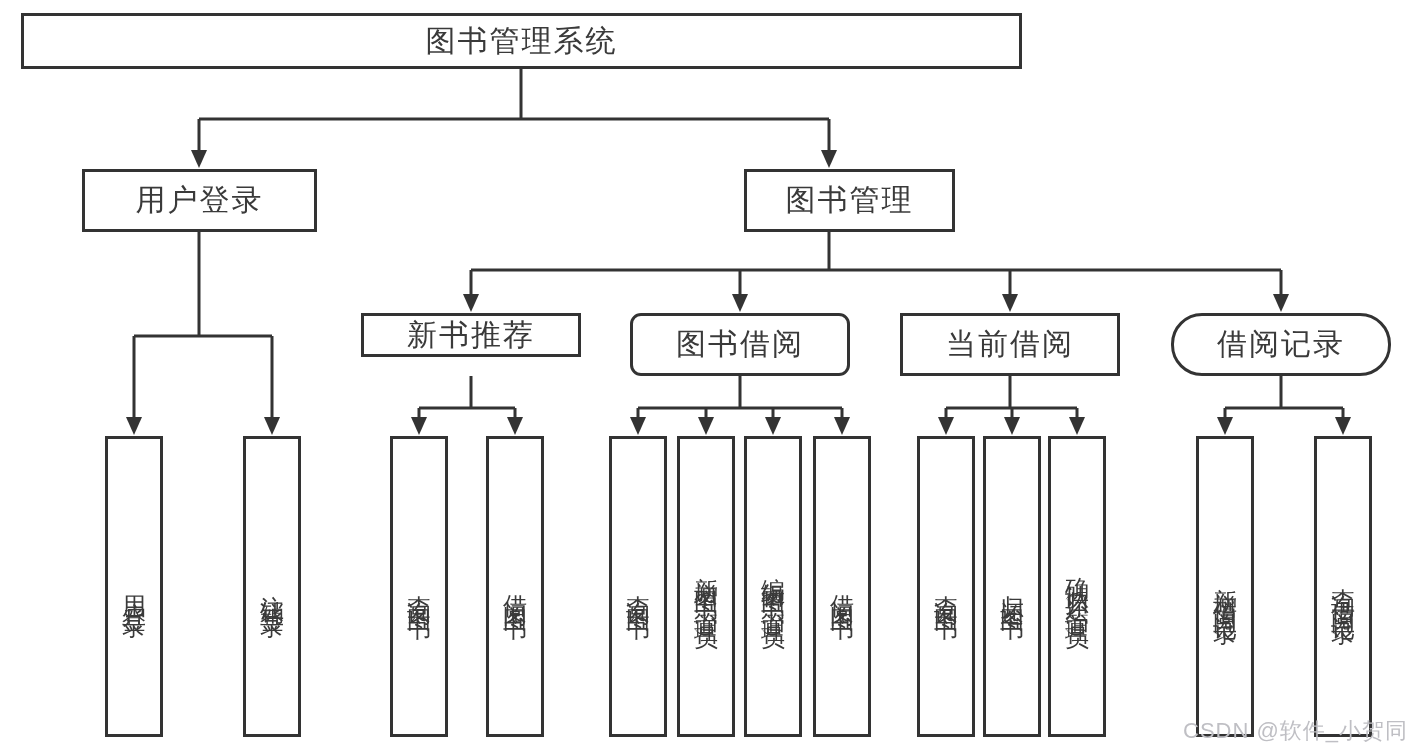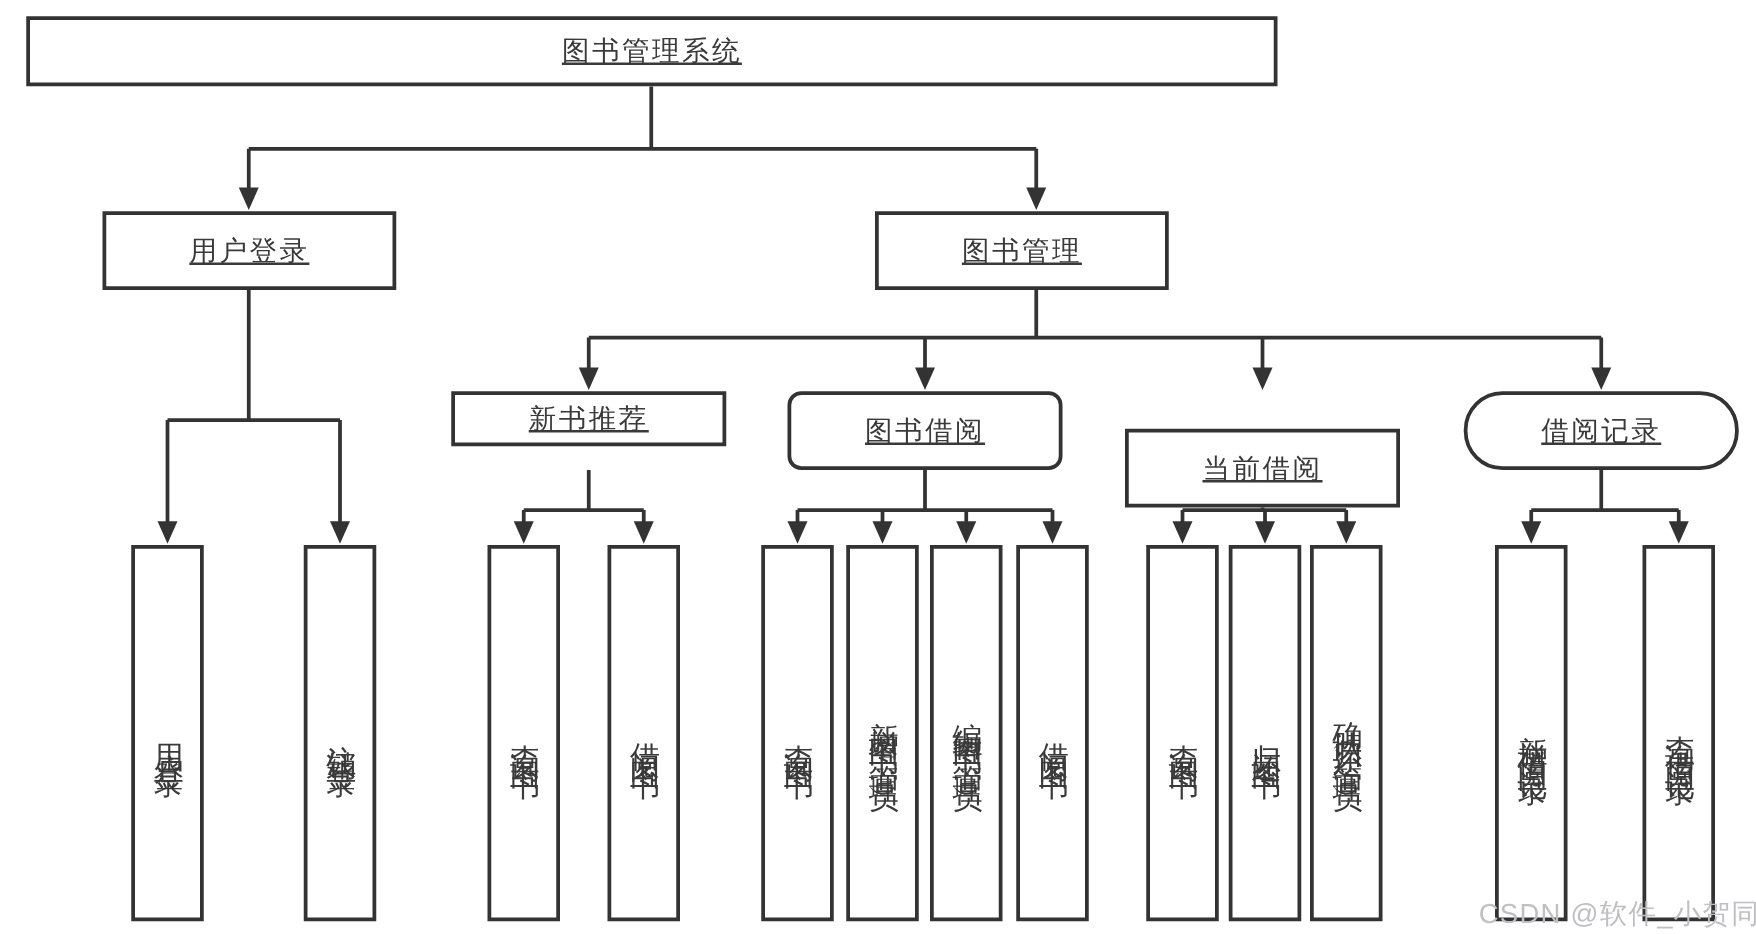--- a/index.html
+++ b/index.html
@@ -28,25 +28,24 @@
   .node {
     position: absolute;
     box-sizing: border-box;
     background: #ffffff;
     border: 3px solid #333333;
     display: flex;
     align-items: center;
     justify-content: center;
   }
   .hlabel {
-    font-size: 22px;
+    font-size: 30px;
     color: #3a3a3a;
     letter-spacing: 2px;
     white-space: nowrap;
-    text-decoration: underline;
   }
   .vlabel {
     writing-mode: vertical-rl;
     text-orientation: mixed;
     font-size: 24px;
     line-height: 1;
     letter-spacing: 7px;
     color: #3a3a3a;
     transform: translateY(3px);
     white-space: nowrap;
@@ -110,31 +109,31 @@
     </g>
   </svg>
 
   <div class="node" style="left:21px; top:13px; width:1001px; height:56px;">
     <span class="hlabel">图书管理系统</span>
   </div>
 
   <div class="node" style="left:82px; top:169px; width:235px; height:63px;">
     <span class="hlabel">用户登录</span>
   </div>
-  <div class="node" style="left:700px; top:169px; width:235px; height:63px;">
+  <div class="node" style="left:744px; top:169px; width:211px; height:63px;">
     <span class="hlabel">图书管理</span>
   </div>
 
   <div class="node" style="left:361px; top:313px; width:220px; height:44px;">
     <span class="hlabel">新书推荐</span>
   </div>
   <div class="node" style="left:630px; top:313px; width:220px; height:63px;border-radius:11px;">
     <span class="hlabel">图书借阅</span>
   </div>
-  <div class="node" style="left:900px; top:313px; width:220px; height:63px;margin-top:30px;">
+  <div class="node" style="left:900px; top:313px; width:220px; height:63px;">
     <span class="hlabel">当前借阅</span>
   </div>
   <div class="node" style="left:1171px; top:313px; width:220px; height:63px;border-radius:31px;">
     <span class="hlabel">借阅记录</span>
   </div>
 
   <div class="node" style="left:105px; top:436px; width:58px; height:301px;">
     <span class="vlabel">用户登录</span>
   </div>
   <div class="node" style="left:243px; top:436px; width:58px; height:301px;">

